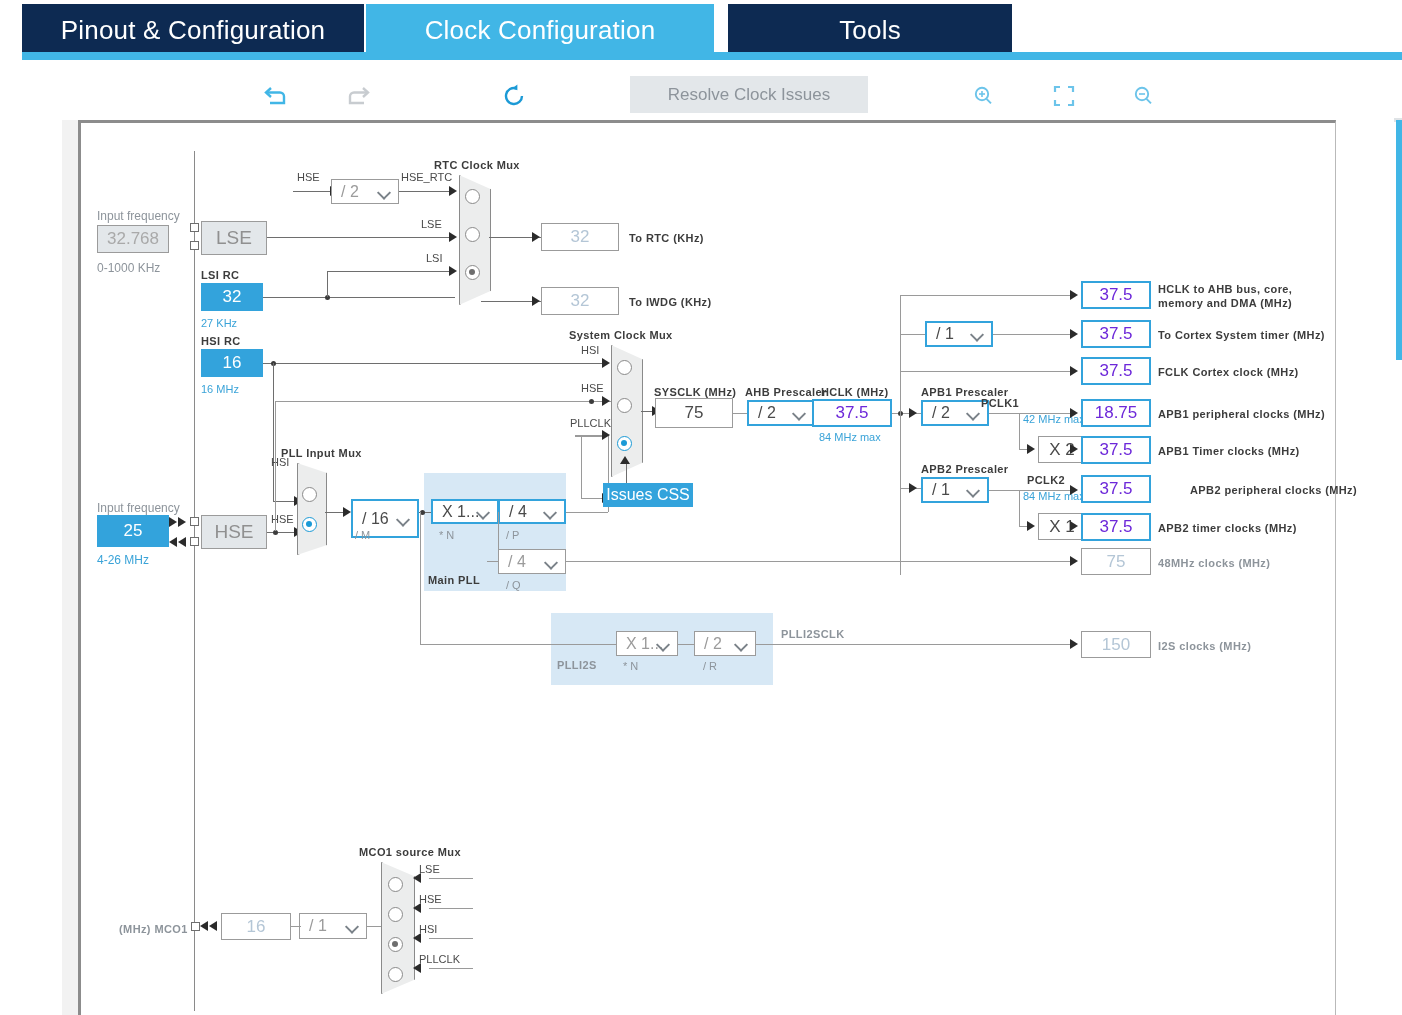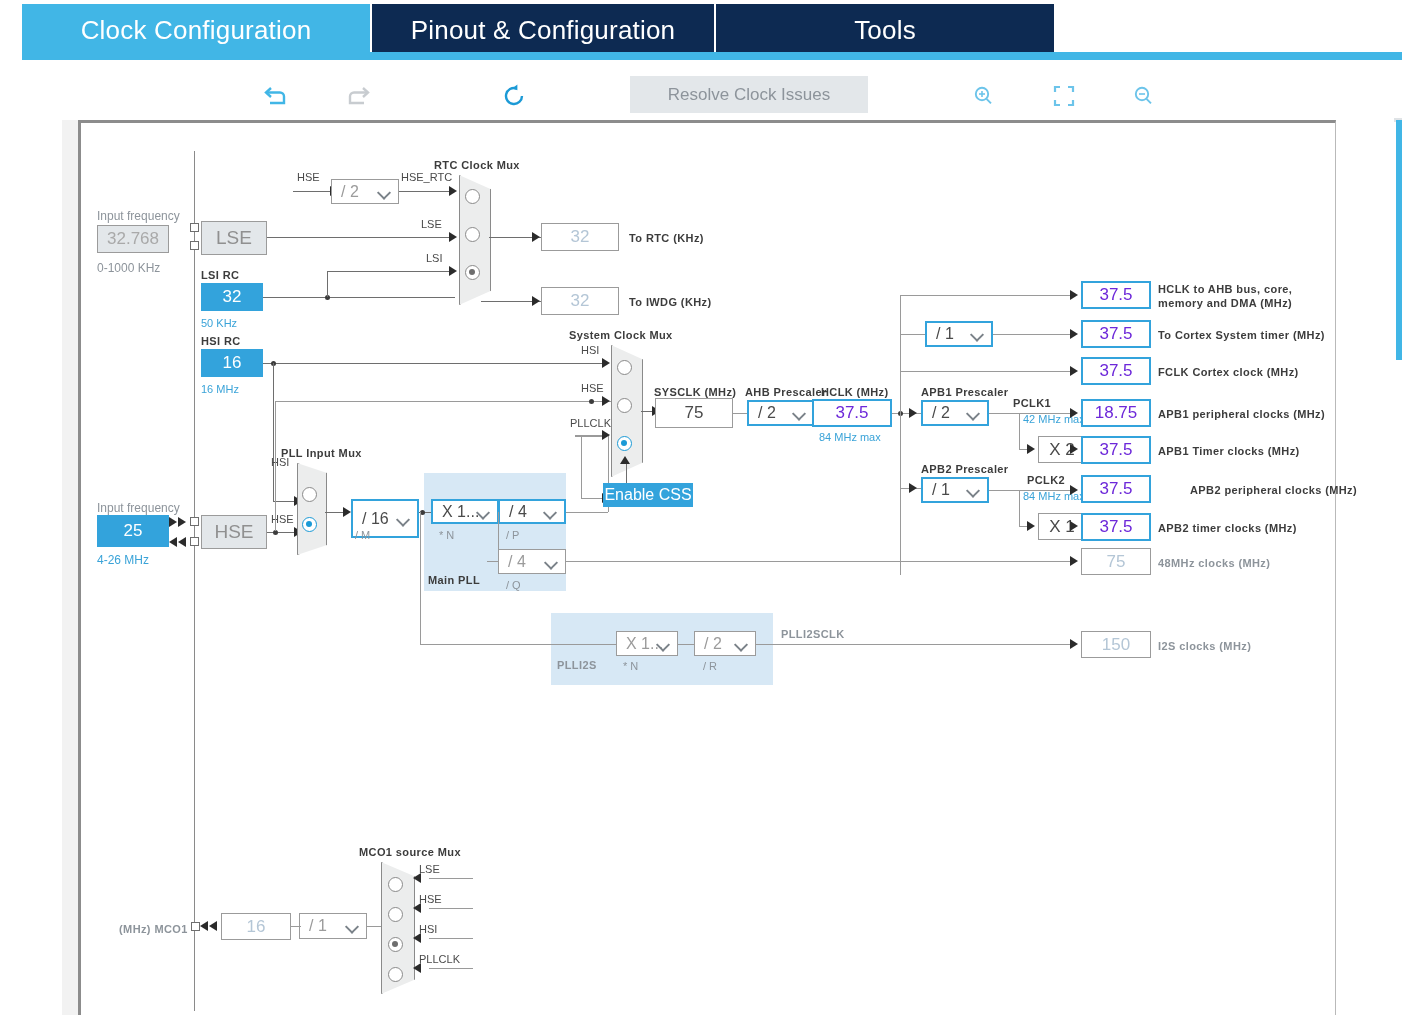--- a/index.html
+++ b/index.html
@@ -24,21 +24,21 @@
     background:#0d2a52;color:#ffffff;
     display:flex;align-items:center;justify-content:center;
     font-size:26px;letter-spacing:.2px;
     border-right:2px solid #ffffff;
     height:52px;box-sizing:border-box;
   }
   .tab.active{background:#41b6e6;}
   .tab.t1{width:344px;}
   .tab.t2{width:350px;}
   .tab.t3{width:348px;}
-  .tab.t4{width:338px;border-right:none;}
+  .tab.t4{width:284px;border-right:none;margin-left:12px;}
   #tab-underline{
     position:absolute;left:22px;top:52px;width:1380px;height:8px;background:#41b6e6;
   }
 
   
   #toolbar{
     position:absolute;left:0;top:62px;width:1402px;height:58px;background:#ffffff;
   }
   .tbtn{
     position:absolute;top:76px;width:40px;height:40px;
@@ -150,25 +150,25 @@
   .pin{position:absolute;width:9px;height:9px;border:1px solid #6e6e6e;background:#ffffff;box-sizing:border-box;}
 
   
   svg{display:block;}
 </style>
 </head>
 <body>
 
 <div id="tabbar">
   <div class="tabs">
+    <div class="tab t1">
+      <span>Pinout &amp; Configuration</span>
+    </div>
     <div class="tab t2 active">
       <span>Clock Configuration</span>
-    </div>
-    <div class="tab t1">
-      <span>Pinout &amp; Configuration</span>
     </div>
     <div class="tab t4">
       <span>Tools</span>
     </div>
   </div>
   <div id="tab-underline"></div>
 </div>
 
 <div id="toolbar"></div>
 
@@ -238,21 +238,21 @@
   <div class="lbl sig" style="left:320px;top:48px;">HSE_RTC</div>
   <div class="wire h" style="left:318px;top:68px;width:54px;"></div>
   <div class="arrow" style="left:368px;top:63px;"></div>
 
   <div class="wire h" style="left:186px;top:114px;width:186px;"></div>
   <div class="arrow" style="left:368px;top:109px;"></div>
   <div class="lbl sig" style="left:340px;top:95px;">LSE</div>
 
   <div class="lbl bold" style="left:120px;top:146px;">LSI RC</div>
   <div class="valbox filled" style="left:120px;top:160px;width:62px;height:28px;">32</div>
-  <div class="lbl blue" style="left:120px;top:194px;">50 KHz</div>
+  <div class="lbl blue" style="left:120px;top:194px;">27 KHz</div>
 
   <div class="wire h" style="left:182px;top:174px;width:192px;"></div>
   <div class="dot" style="left:244px;top:172px;"></div>
   <div class="wire v" style="left:246px;top:148px;height:26px;"></div>
   <div class="wire h" style="left:246px;top:148px;width:126px;"></div>
   <div class="arrow" style="left:368px;top:143px;"></div>
   <div class="lbl sig" style="left:345px;top:129px;">LSI</div>
 
   <div class="lbl bold" style="left:353px;top:36px;">RTC Clock Mux</div>
   <div class="mux" style="left:378px;top:52px;width:30px;height:128px;">
@@ -363,21 +363,21 @@
   <div class="arrow" style="left:521px;top:370px;"></div>
 
   <div class="lbl bold" style="left:488px;top:206px;">System Clock Mux</div>
   <div class="mux" style="left:530px;top:222px;width:30px;height:130px;">
     <div class="body"></div>
     <div class="port" style="top:15px;"></div>
     <div class="port" style="top:53px;"></div>
     <div class="port sel-on" style="top:91px;"></div>
   </div>
 
-  <div class="valbox filled" style="left:522px;top:360px;width:90px;height:24px;font-size:16px;">Enable CSS</div>
+  <div class="valbox filled" style="left:522px;top:360px;width:90px;height:24px;font-size:16px;">Issues CSS</div>
   <div class="wire v" style="left:545px;top:340px;height:20px;"></div>
   <div class="arrow" style="left:540px;top:332px;transform:rotate(-90deg);"></div>
 
   <div class="wire h" style="left:560px;top:288px;width:20px;"></div>
   <div class="arrow" style="left:571px;top:283px;"></div>
   <div class="lbl bold" style="left:573px;top:263px;">SYSCLK (MHz)</div>
   <div class="valbox" style="left:574px;top:275px;width:78px;height:30px;">75</div>
 
   <div class="wire h light" style="left:652px;top:290px;width:14px;"></div>
   <div class="lbl bold" style="left:664px;top:263px;">AHB Prescaler</div>
@@ -418,21 +418,21 @@
 
   <div class="lbl bold" style="left:840px;top:263px;">APB1 Prescaler</div>
   <div class="arrow" style="left:828px;top:285px;"></div>
   <div class="sel" style="left:840px;top:277px;width:68px;height:26px;">
     <span class="sv">/ 2</span>
     <span class="chev"></span>
   </div>
   <div class="wire h light" style="left:908px;top:290px;width:30px;"></div>
   <div class="wire v light" style="left:938px;top:290px;height:36px;"></div>
   <div class="wire h light" style="left:938px;top:290px;width:52px;"></div>
-  <div class="lbl bold" style="left:932px;top:274px;">PCLK1</div>
+  <div class="lbl bold" style="left:900px;top:274px;">PCLK1</div>
   <div class="lbl blue" style="left:942px;top:290px;">42 MHz max</div>
   <div class="arrow" style="left:989px;top:285px;"></div>
   <div class="valbox blue" style="left:1000px;top:276px;width:70px;height:28px;">18.75</div>
   <div class="lbl bold" style="left:1077px;top:285px;">APB1 peripheral clocks (MHz)</div>
 
   <div class="wire h light" style="left:938px;top:326px;width:12px;"></div>
   <div class="arrow" style="left:946px;top:321px;"></div>
   <div class="valbox" style="left:957px;top:313px;width:48px;height:27px;">X 2</div>
   <div class="wire h light" style="left:1005px;top:326px;width:24px;"></div>
   <div class="arrow" style="left:989px;top:321px;"></div>

